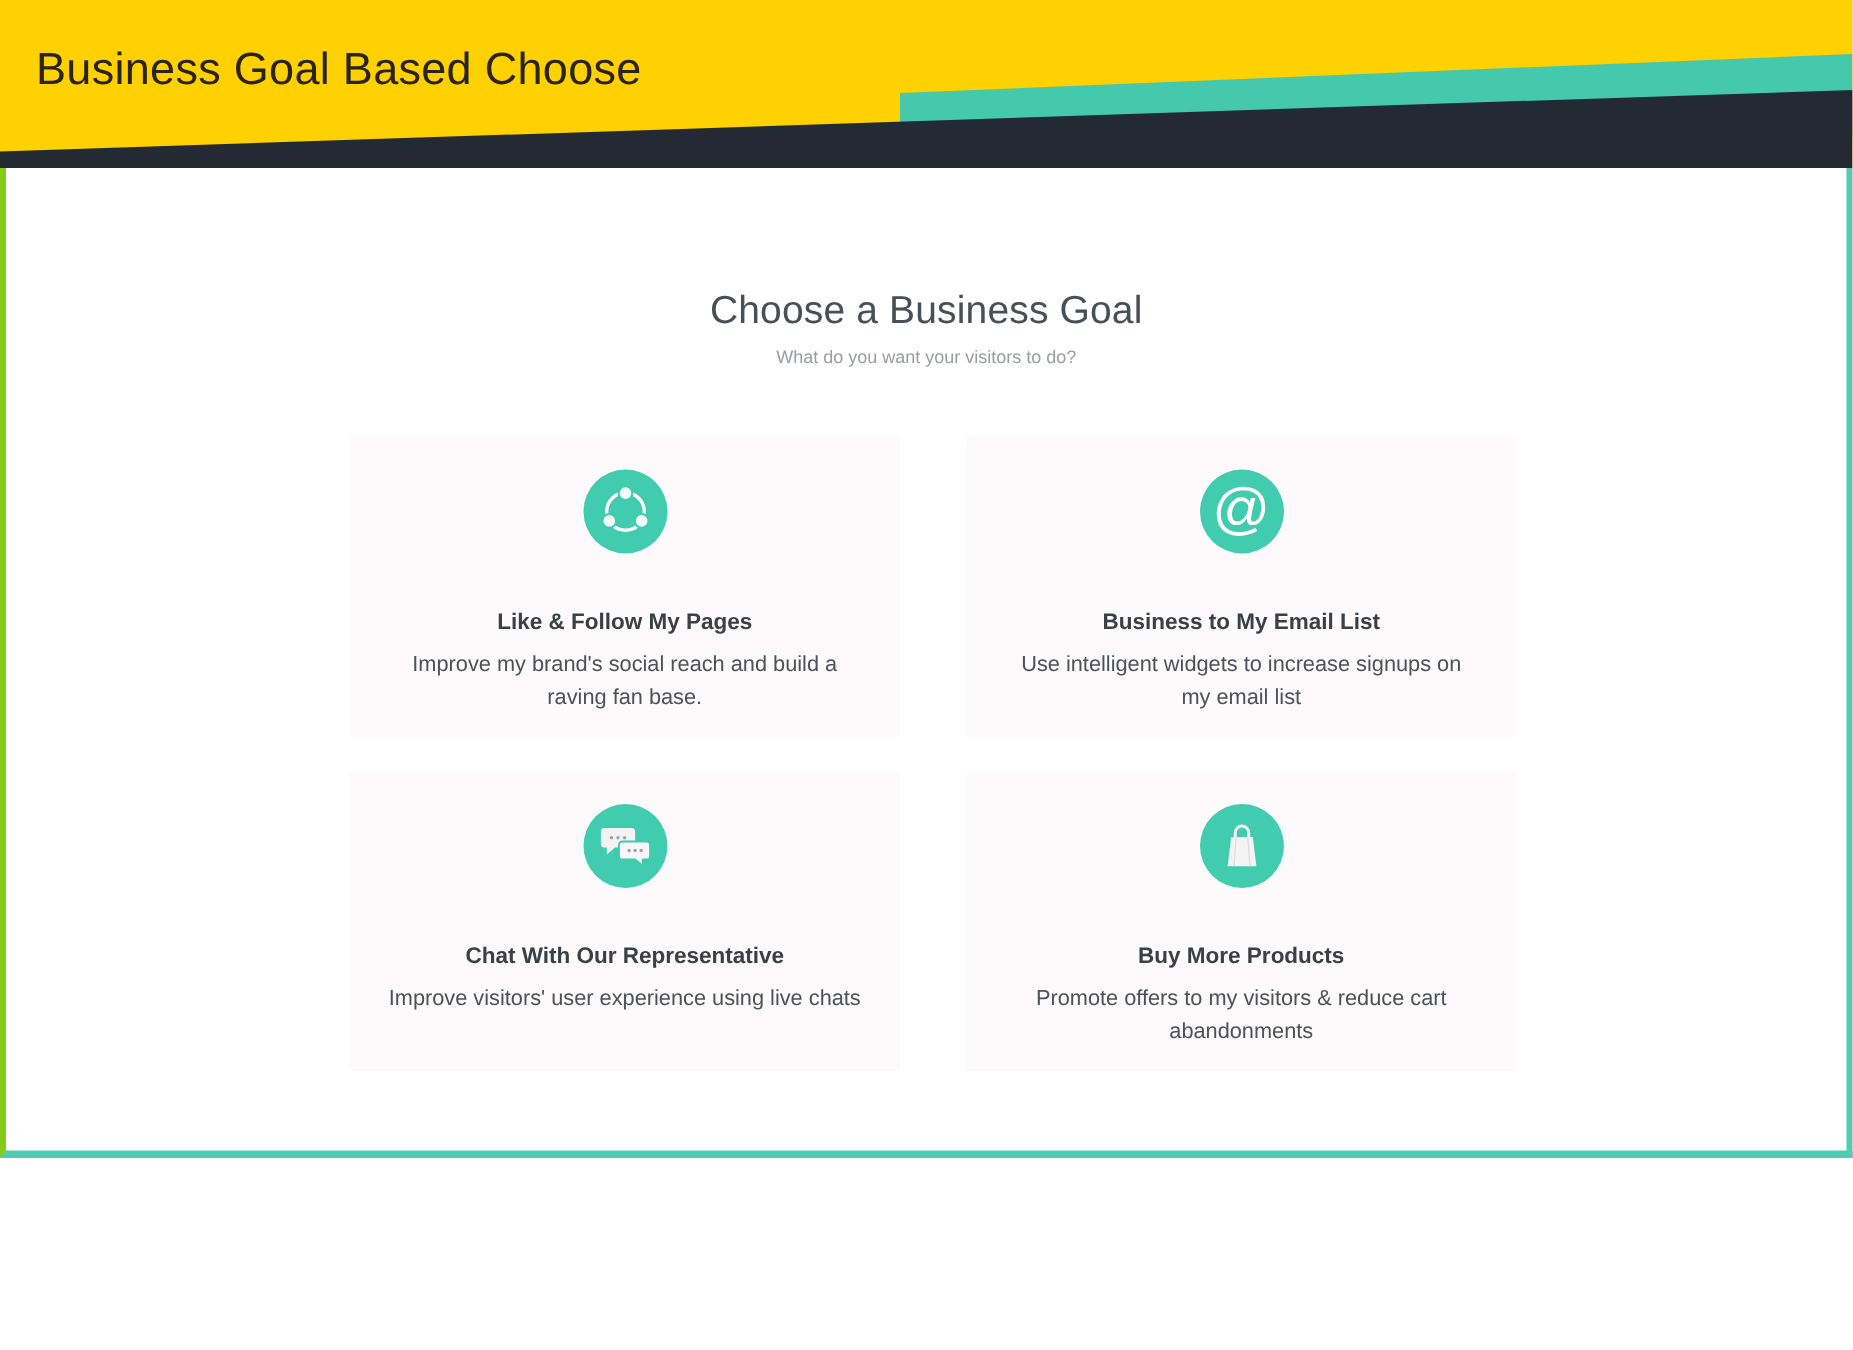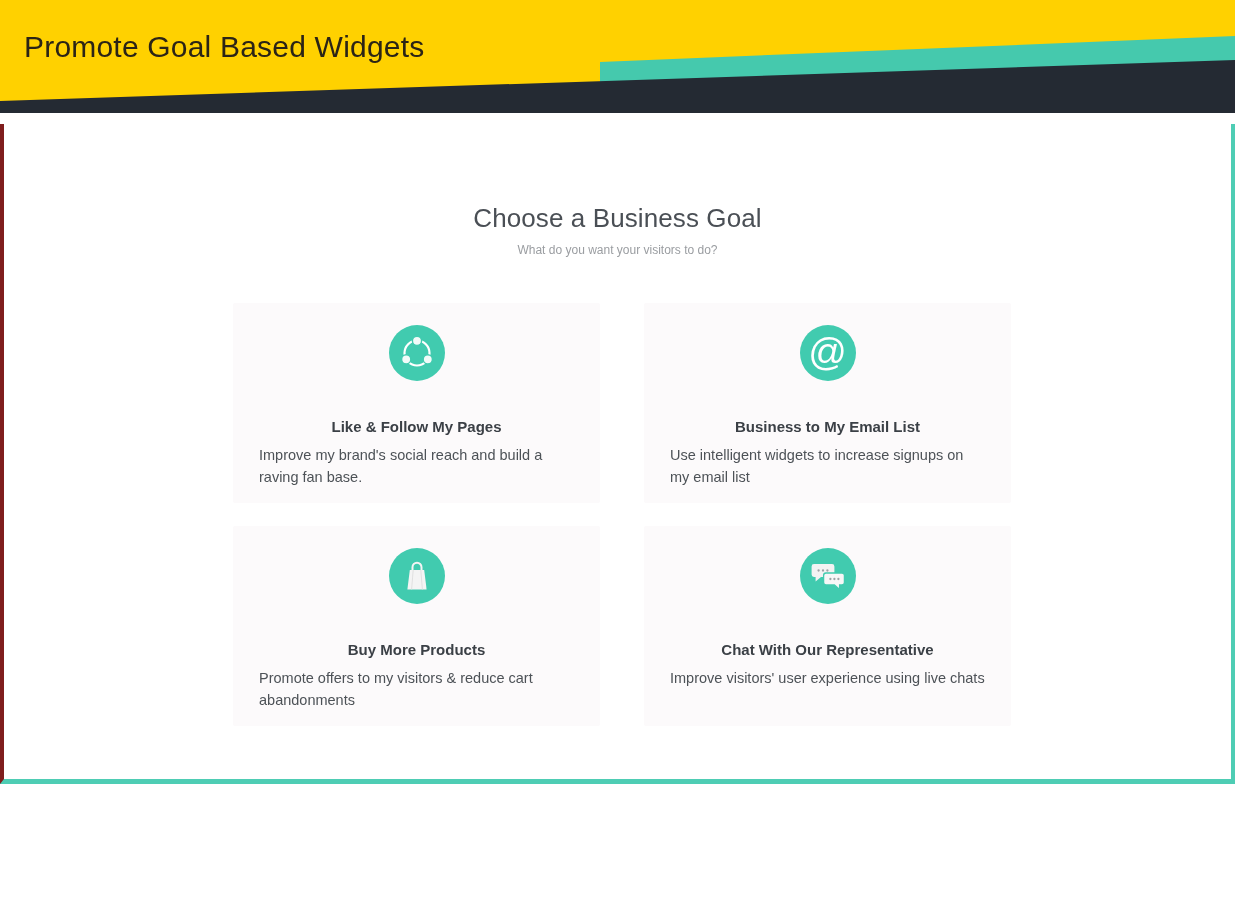--- a/index.html
+++ b/index.html
@@ -47,25 +47,25 @@
     letter-spacing: 0.2px;
     color: #2b2416;
     white-space: nowrap;
     z-index: 3;
   }
 
   
   .frame {
     position: absolute;
     left: 0;
-    top: 124px;
+    top: 112px;
     width: 1235px;
     height: 660px;
     box-sizing: border-box;
-    border-left: 4px solid #7f1d1d;
+    border-left: 4px solid #84cc16;
     border-right: 4px solid #4ecdb4;
     border-bottom: 5px solid #4ecdb4;
     background: #ffffff;
     overflow: hidden;
   }
 
   .content {
     position: relative;
     width: 100%;
     height: 100%;
@@ -141,21 +141,21 @@
     font-weight: bold;
     color: #3b4046;
     text-align: center;
     line-height: 19px;
   }
   .goal-desc {
     margin-top: 8px;
     font-size: 14.5px;
     font-weight: 400;
     color: #4d5257;
-    text-align: left;
+    text-align: center;
     line-height: 22px;
     width: 315px;
   }
 
   
   .bottom-card {
     position: absolute;
     top: 771px;
     height: 28px;
     background: #fbf9fa;
@@ -168,21 +168,21 @@
 <body>
 
 <div class="page">
 
   <div class="banner">
     <svg class="banner-svg" width="1235" height="113" viewBox="0 0 1235 113">
       <rect x="0" y="0" width="1235" height="113" fill="#ffd100"></rect>
       <polygon points="600,62 1235,36 1235,92 600,92" fill="#45c9ad"></polygon>
       <polygon points="0,101 1235,60 1235,113 0,113" fill="#242a33"></polygon>
     </svg>
-    <div class="banner-title">Promote Goal Based Widgets</div>
+    <div class="banner-title">Business Goal Based Choose</div>
   </div>
 
   <div class="frame">
     <div class="content">
 
       <div class="heading-block">
         <h1 class="page-title">Choose a Business Goal</h1>
         <p class="page-subtitle">What do you want your visitors to do?</p>
       </div>
 
@@ -200,52 +200,52 @@
           <div class="goal-title">Like &amp; Follow My Pages</div>
           <div class="goal-desc">Improve my brand's social reach and build a raving fan base.</div>
         </div>
 
         <div class="goal-card">
           <div class="goal-icon">
             <span class="at-glyph">@</span>
           </div>
           <div class="goal-title">Business to My Email List</div>
           <div class="goal-desc">Use intelligent widgets to increase signups on my email list</div>
-        </div>
-
-        <div class="goal-card">
-          <div class="goal-icon">
-            <svg width="32" height="34" viewBox="0 0 32 34">
-              <path d="M11.5 11 V8.2 A4.5 4.5 0 0 1 20.5 8.2 V11" fill="none" stroke="#f4f4f4" stroke-width="2"></path>
-              <path d="M8.8 11 H23.2 L25.6 30.5 H6.4 Z" fill="#f4f4f4"></path>
-              <path d="M12.2 11 L10.6 30.5" stroke="#dedede" stroke-width="0.9" fill="none"></path>
-              <path d="M19.8 11 L21.4 30.5" stroke="#dedede" stroke-width="0.9" fill="none"></path>
-            </svg>
-          </div>
-          <div class="goal-title">Buy More Products</div>
-          <div class="goal-desc">Promote offers to my visitors &amp; reduce cart abandonments</div>
         </div>
 
         <div class="goal-card">
           <div class="goal-icon">
             <svg width="36" height="32" viewBox="0 0 36 32">
               <path d="M4 4 H22 A2.4 2.4 0 0 1 24.4 6.4 V14.6 A2.4 2.4 0 0 1 22 17 H11 L5.6 21.6 V17 H4 A2.4 2.4 0 0 1 1.6 14.6 V6.4 A2.4 2.4 0 0 1 4 4 Z" fill="#f3f3f3"></path>
               <circle cx="8.6" cy="10.5" r="1.15" fill="#9fa3a6"></circle>
               <circle cx="13" cy="10.5" r="1.15" fill="#9fa3a6"></circle>
               <circle cx="17.4" cy="10.5" r="1.15" fill="#9fa3a6"></circle>
               <path d="M16 13 H32 A2.4 2.4 0 0 1 34.4 15.4 V22.6 A2.4 2.4 0 0 1 32 25 H29.6 V29.4 L24.4 25 H16 A2.4 2.4 0 0 1 13.6 22.6 V15.4 A2.4 2.4 0 0 1 16 13 Z" fill="#f7f7f7" stroke="#41cbaf" stroke-width="1.3"></path>
               <circle cx="20.4" cy="19" r="1.15" fill="#9fa3a6"></circle>
               <circle cx="24.4" cy="19" r="1.15" fill="#9fa3a6"></circle>
               <circle cx="28.4" cy="19" r="1.15" fill="#9fa3a6"></circle>
             </svg>
           </div>
           <div class="goal-title">Chat With Our Representative</div>
           <div class="goal-desc">Improve visitors' user experience using live chats</div>
         </div>
 
+        <div class="goal-card">
+          <div class="goal-icon">
+            <svg width="32" height="34" viewBox="0 0 32 34">
+              <path d="M11.5 11 V8.2 A4.5 4.5 0 0 1 20.5 8.2 V11" fill="none" stroke="#f4f4f4" stroke-width="2"></path>
+              <path d="M8.8 11 H23.2 L25.6 30.5 H6.4 Z" fill="#f4f4f4"></path>
+              <path d="M12.2 11 L10.6 30.5" stroke="#dedede" stroke-width="0.9" fill="none"></path>
+              <path d="M19.8 11 L21.4 30.5" stroke="#dedede" stroke-width="0.9" fill="none"></path>
+            </svg>
+          </div>
+          <div class="goal-title">Buy More Products</div>
+          <div class="goal-desc">Promote offers to my visitors &amp; reduce cart abandonments</div>
+        </div>
+
       </div>
 
       <div class="bottom-card left"></div>
       <div class="bottom-card right"></div>
 
     </div>
   </div>
 
 </div>
 

